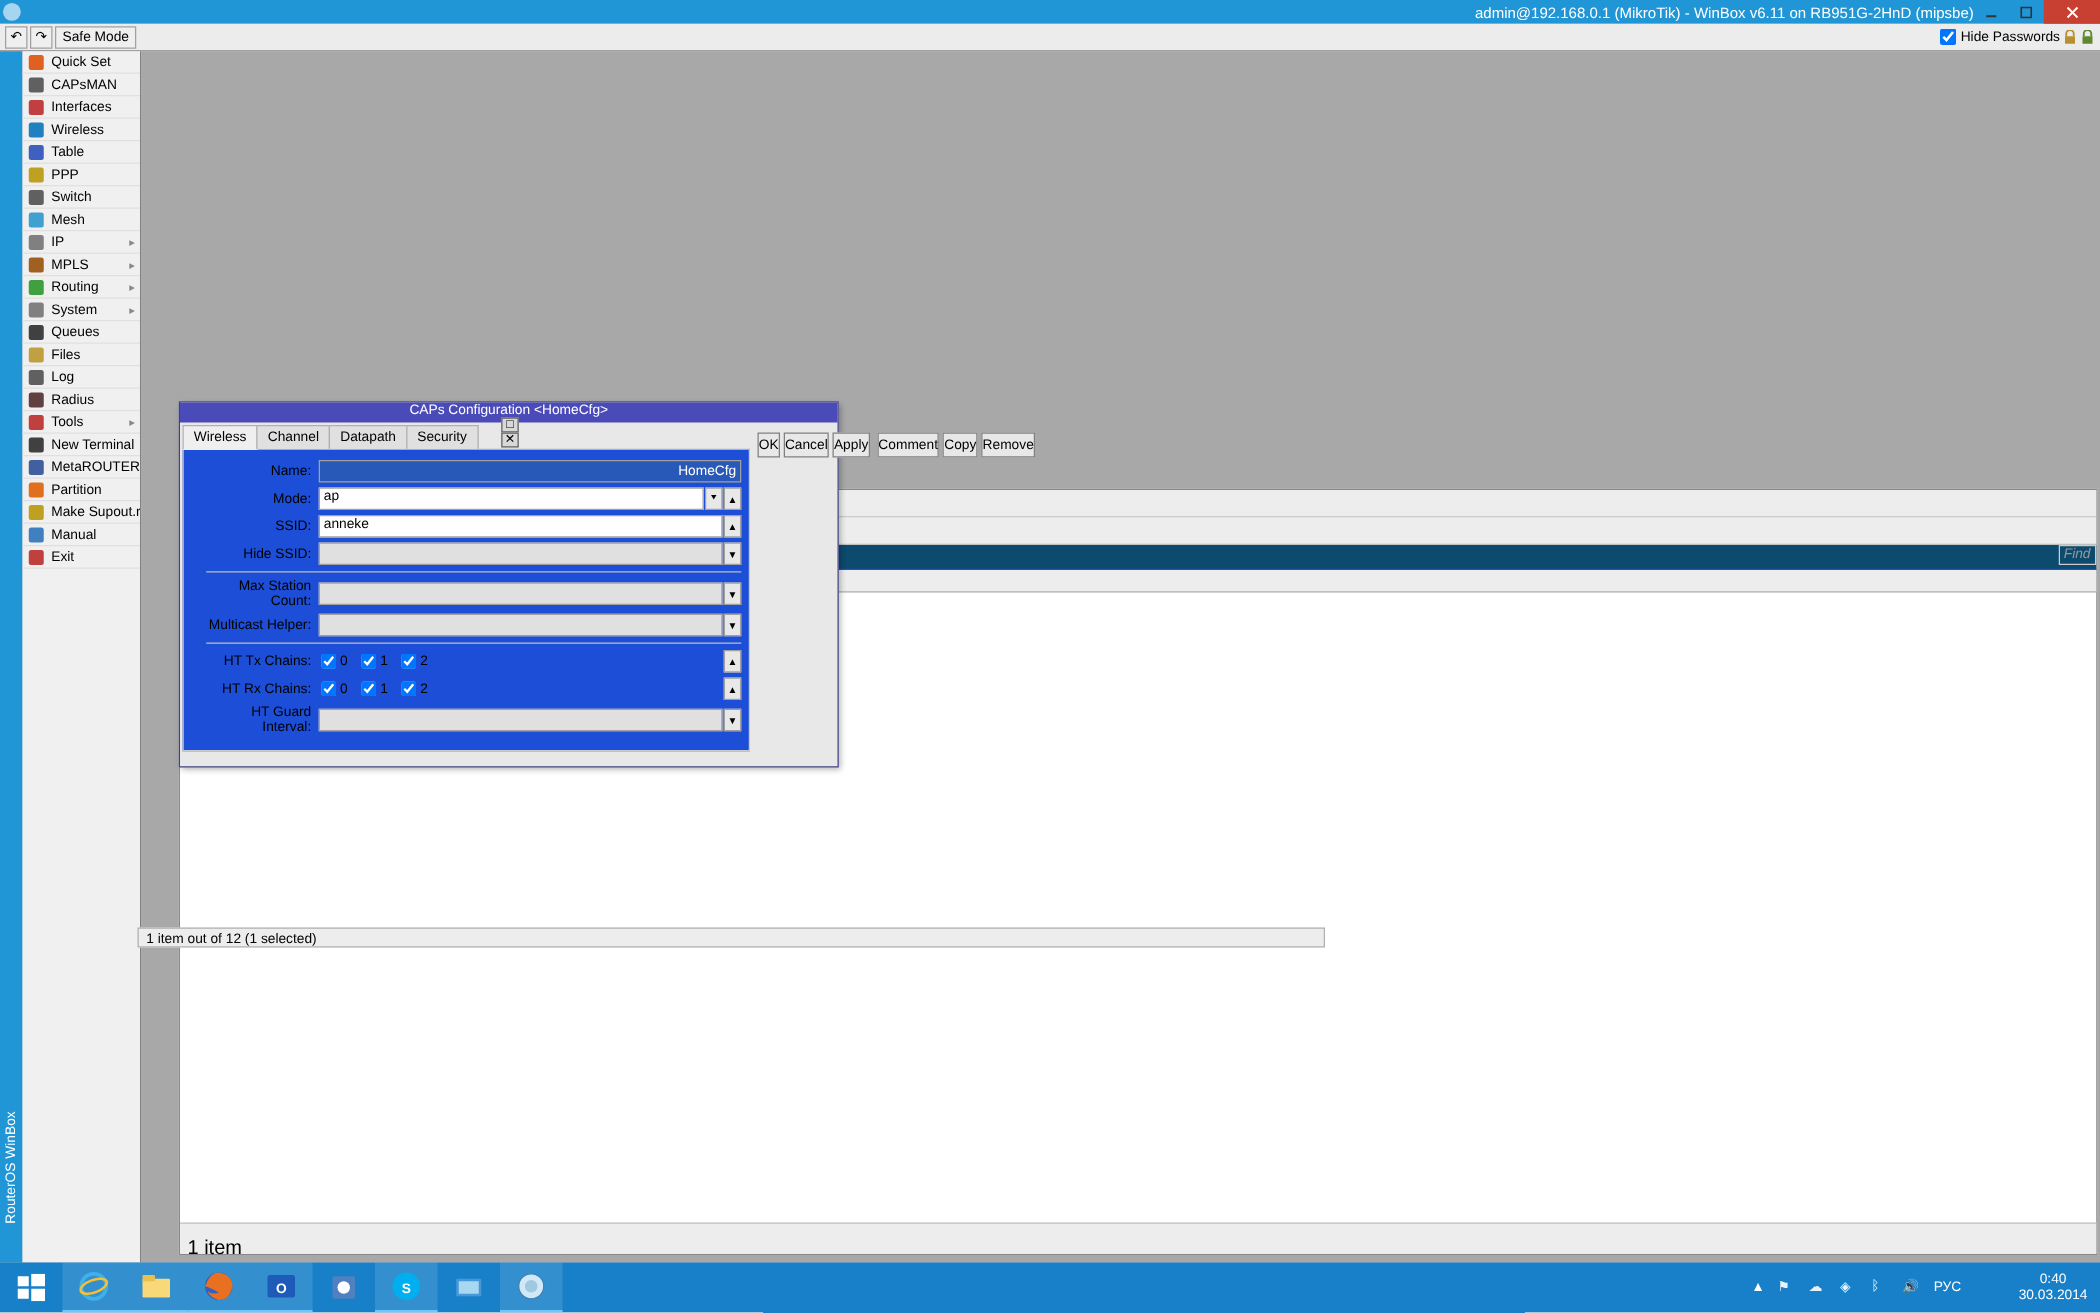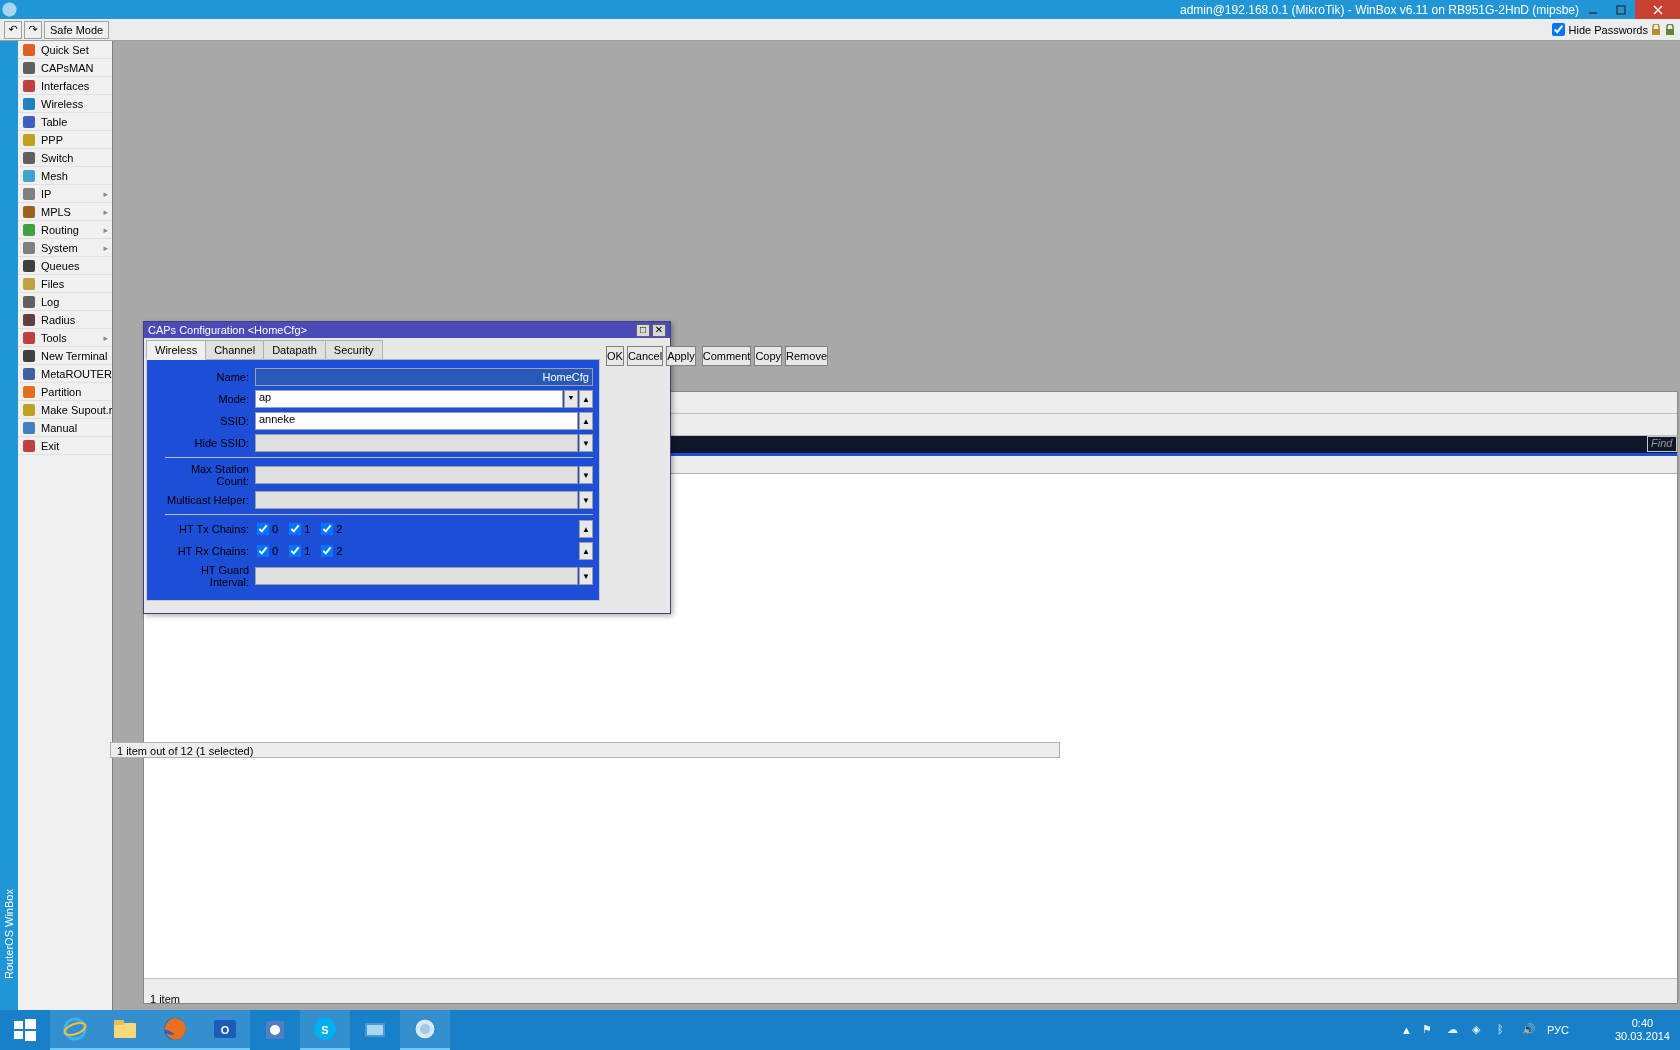--- a/index.html
+++ b/index.html
@@ -32,29 +32,29 @@
 .side-arrow { margin-left: auto; color: #888; font-size: 9px; }
 
 .workspace { flex: 1; background: #a8a8a8; position: relative; display: flex; align-items: flex-start; }
 
 
 .back-window { position: absolute; left: 30px; top: 350px; right: 2px; bottom: 6px; background: #fff; border: 1px solid #888; }
 .back-window .bw-btnrow { height: 22px; background: #ededed; border-bottom: 1px solid #c0c0c0; display:flex; align-items:center; padding:0 4px; gap:4px;}
 .bw-pxbtn { width:22px; height:18px; border:1px solid #a0a0a0; background:#efefef;}
 .back-window .bw-tabrow { height: 22px; background: #ededed; border-bottom: 1px solid #c0c0c0; display: flex; align-items: center; padding: 0 4px; gap: 8px; }
 .bw-tab { color: #444; cursor: pointer; }
-.bw-findrow { height: 20px; background: #0f172a; border-bottom: 3px solid #1d4ed8; display: flex; }
+.bw-findrow { height: 20px; background: #0c4a6e; border-bottom: 1px solid #1d4ed8; display: flex; }
 .bw-find { margin-left: auto; width: 30px; font-style: italic; color: #999; border: 1px solid #ccc; height: 16px; padding: 0 3px; }
 .bw-colrow { height: 18px; background: #ededed; border-bottom: 1px solid #b0b0b0; display: flex; }
 .bw-col { padding: 0 6px; border-right: 1px solid #c0c0c0; font-size: 11px; line-height: 18px; white-space: nowrap; overflow: hidden; }
-.bw-status { position: absolute; bottom: 0; left: 0; right: 0; height: 16px; background: #ededed; border-top: 1px solid #c0c0c0; padding: 12px 6px; font-size: 11px; line-height: 16px; }
+.bw-status { position: absolute; bottom: 0; left: 0; right: 0; height: 16px; background: #ededed; border-top: 1px solid #c0c0c0; padding: 12px 6px; font-size: 16px; line-height: 16px; }
 
 
 .dialog { position: absolute; left: 30px; top: 280px; width: 528px; background: #e8e8e8; border: 1px solid #404080; box-shadow: 2px 2px 5px rgba(0,0,0,0.3); }
-.dlg-title { height: 16px; background: #4a4ab8; color: #fff; display: flex; align-items: center; padding: 0 4px; font-size: 11px; }
+.dlg-title { height: 16px; background: #4a4ab8; color: #fff; display: flex; align-items: center; padding: 0 4px; font-size: 11px; flex-direction: column; }
 .dlg-title .spacer { flex: 1; }
 .dlg-title-btn { width: 14px; height: 13px; background: #d8d8d8; border: 1px solid #606060; margin-left: 2px; display: flex; align-items: center; justify-content: center; cursor: pointer; color: #000; line-height: 1; font-size: 10px; }
 .dlg-body { display: flex; gap: 6px; padding: 2px 6px 12px 2px; }
 .dlg-left { flex: 1; }
 .dlg-tabs { display: flex; border-bottom: 1px solid #b0b0b0; }
 .dlg-tab { padding: 3px 8px; background: #e0e0e0; border: 1px solid #b0b0b0; border-bottom: none; margin-right: -1px; cursor: pointer; font-size: 11px; }
 .dlg-tab.active { background: #efefef; border-bottom: 1px solid #efefef; margin-bottom: -1px; }
 .dlg-form { background: #1d4ed8; border: 1px solid #c8c8c8; border-top: none; padding: 8px 6px 8px 18px; }
 .form-row { display: flex; align-items: center; margin-bottom: 4px; }
 .form-label { width: 90px; text-align: right; padding-right: 6px; font-size: 11px; }

